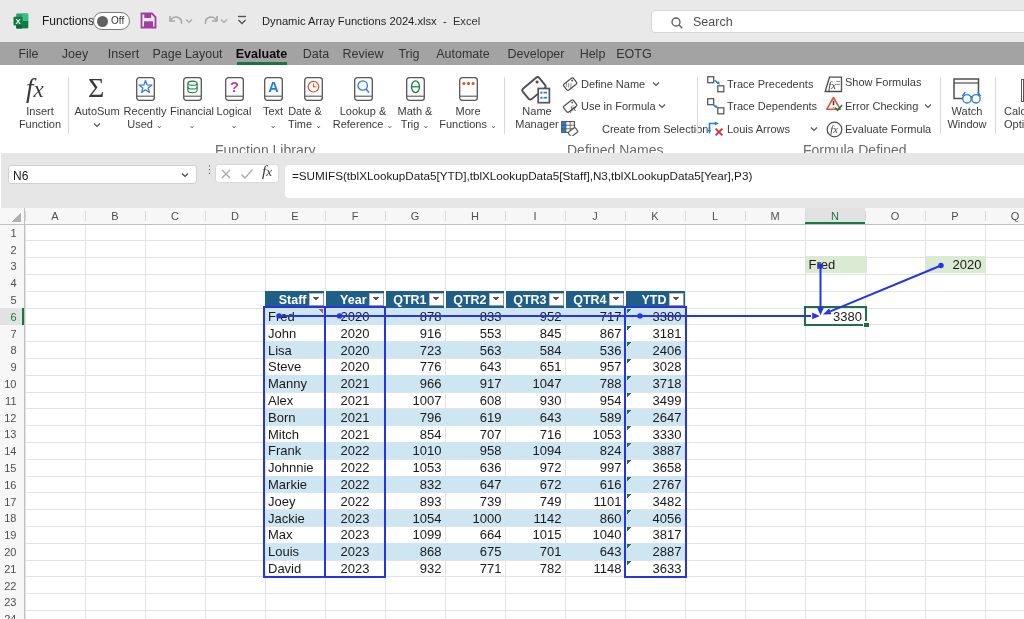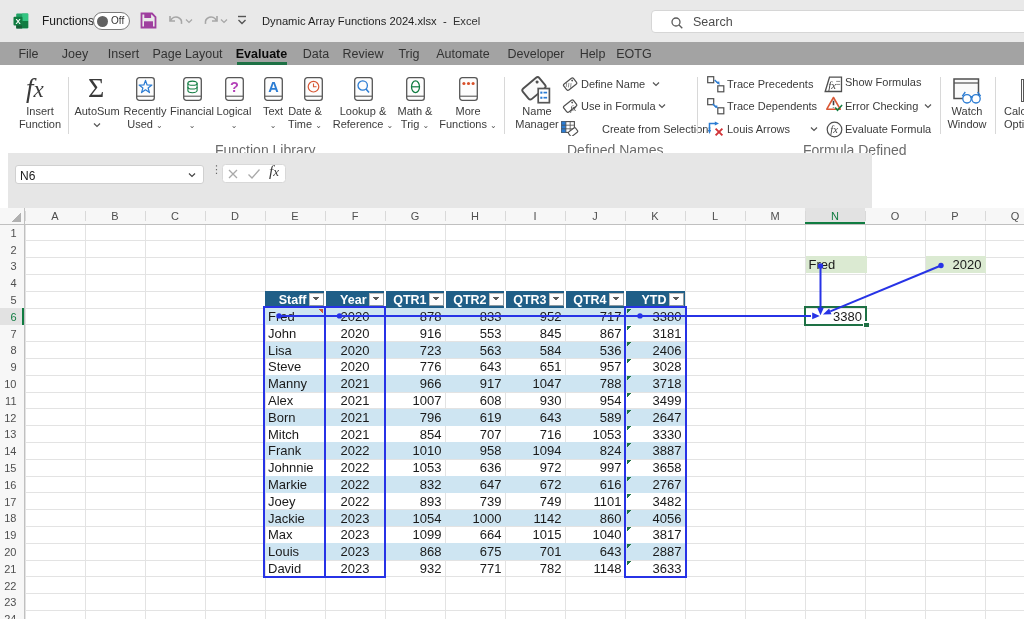--- a/index.html
+++ b/index.html
@@ -1,20 +1,20 @@
 <!DOCTYPE html>
 <html><head><meta charset="utf-8"><style>
 *{margin:0;padding:0;box-sizing:border-box}
 html,body{width:1024px;height:619px;overflow:hidden}
 body{font-family:"Liberation Sans",sans-serif;background:#fff;position:relative}
 .abs{position:absolute}
 #titlebar{left:0;top:0;width:1024px;height:42px;background:#e9e9e9}
 #tabrow{left:0;top:42px;width:1024px;height:23px;background:#a3a3a3}
 #ribbon{left:0;top:65px;width:1024px;height:88px;background:#fff}
-#fbar{left:8px;top:153px;width:864px;height:55px;background:#e6e6e6}
+#fbar{left:1px;top:153px;width:1024px;height:55px;background:#e6e6e6}
 .tab{position:absolute;top:0;height:23px;font-size:12.5px;color:#333;display:flex;align-items:center;justify-content:center;white-space:nowrap}
 .tab.active{color:#0a0a0a;font-weight:700}
 .rlbl{position:absolute;font-size:11px;color:#3b3b3b;text-align:center;line-height:13.4px;white-space:nowrap}
 .rtxt{position:absolute;font-size:11px;color:#3b3b3b;white-space:nowrap}
 .glbl{position:absolute;font-size:14px;color:#6b6b6b;white-space:nowrap}
 .vdiv{position:absolute;width:1px;background:#d8d8d8}
 .chev{font-size:8px;color:#555}
 </style></head><body>
 <div class="abs" id="titlebar">
 <svg class="abs" style="left:13px;top:13px" width="16" height="16" viewBox="0 0 16 16">
@@ -258,20 +258,23 @@
     </svg>
 <div class="abs" style="left:203px;top:14px;font-size:11px;color:#666;letter-spacing:0;line-height:5px">⋮</div>
 <div class="abs" style="left:214px;top:11px;width:64px;height:19px;background:#fff;border:1px solid #d8d8d8;border-radius:3.5px"></div>
 <svg class="abs" style="left:219px;top:15px" width="12" height="12" viewBox="0 0 12 12">
       <path d="M2 2 L10 10 M10 2 L2 10" stroke="#a9a9a9" stroke-width="1.3"></path>
     </svg>
 <svg class="abs" style="left:239px;top:15px" width="14" height="12" viewBox="0 0 14 12">
       <path d="M1.5 6.5 L5 10 L12.5 1.5" fill="none" stroke="#a9a9a9" stroke-width="1.3"></path>
     </svg>
 <div class="abs" style="left:261px;top:9px;font-family:'Liberation Serif',serif;font-style:italic;font-size:15.5px;color:#3a3a3a">f<span style="font-size:13px">x</span></div>
+<div class="abs" style="left:284px;top:12px;width:740px;height:33px;background:#fff;border-radius:4px 0 0 4px">
+      <div class="abs" style="left:7px;top:3.8px;font-size:11.7px;color:#1a1a1a">=SUMIFS(tblXLookupData5[YTD],tblXLookupData5[Staff],N3,tblXLookupData5[Year],P3)</div>
+    </div>
 </div>
 <svg class="abs" style="left:0;top:208px" width="1024" height="411" viewBox="0 0 1024 411" shape-rendering="crispEdges">
     <rect x="0" y="0" width="1024" height="16" fill="#f7f7f7"></rect>
     <rect x="0" y="16" width="24" height="395" fill="#f7f7f7"></rect>
     <rect x="805" y="0" width="60" height="16" fill="#e2e2e2"></rect>
     <rect x="0" y="100.0" width="24" height="16.8" fill="#e2e2e2"></rect>
     <g stroke="#e3e3e3" stroke-width="1" fill="none">
       <path d="M25.0 16 V411"></path>
       <path d="M85.0 16 V411"></path>
       <path d="M145.0 16 V411"></path>

